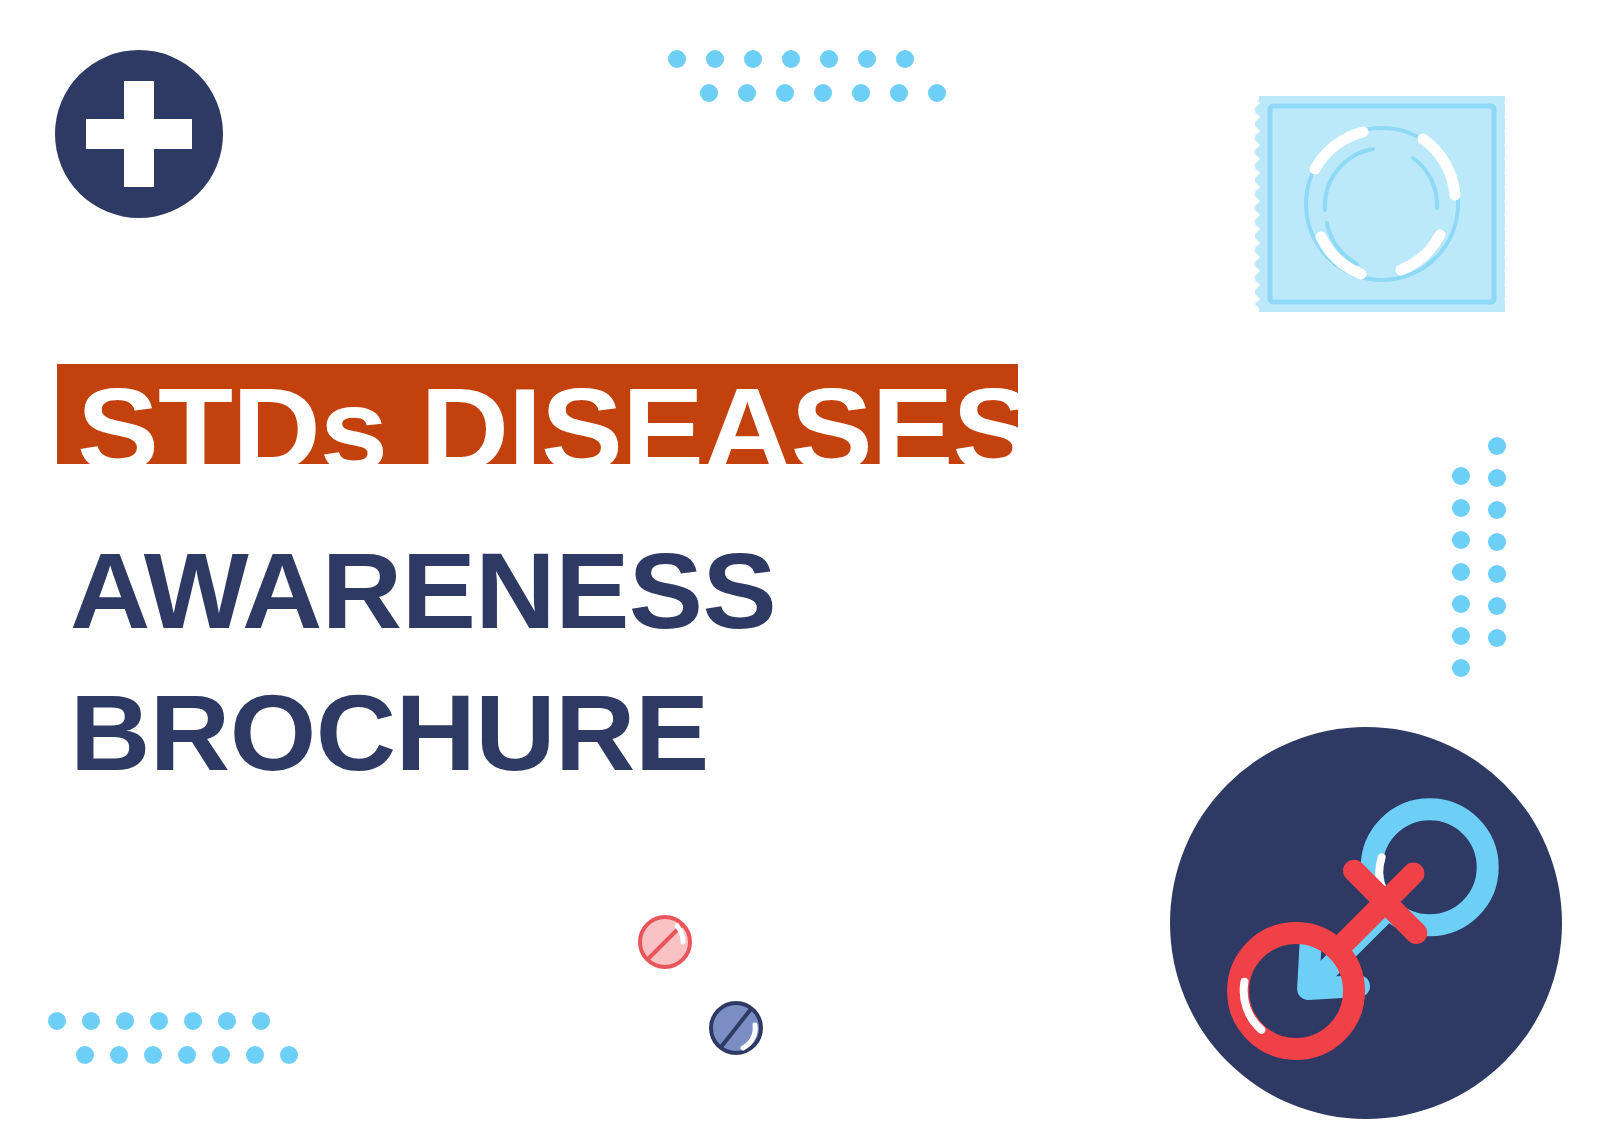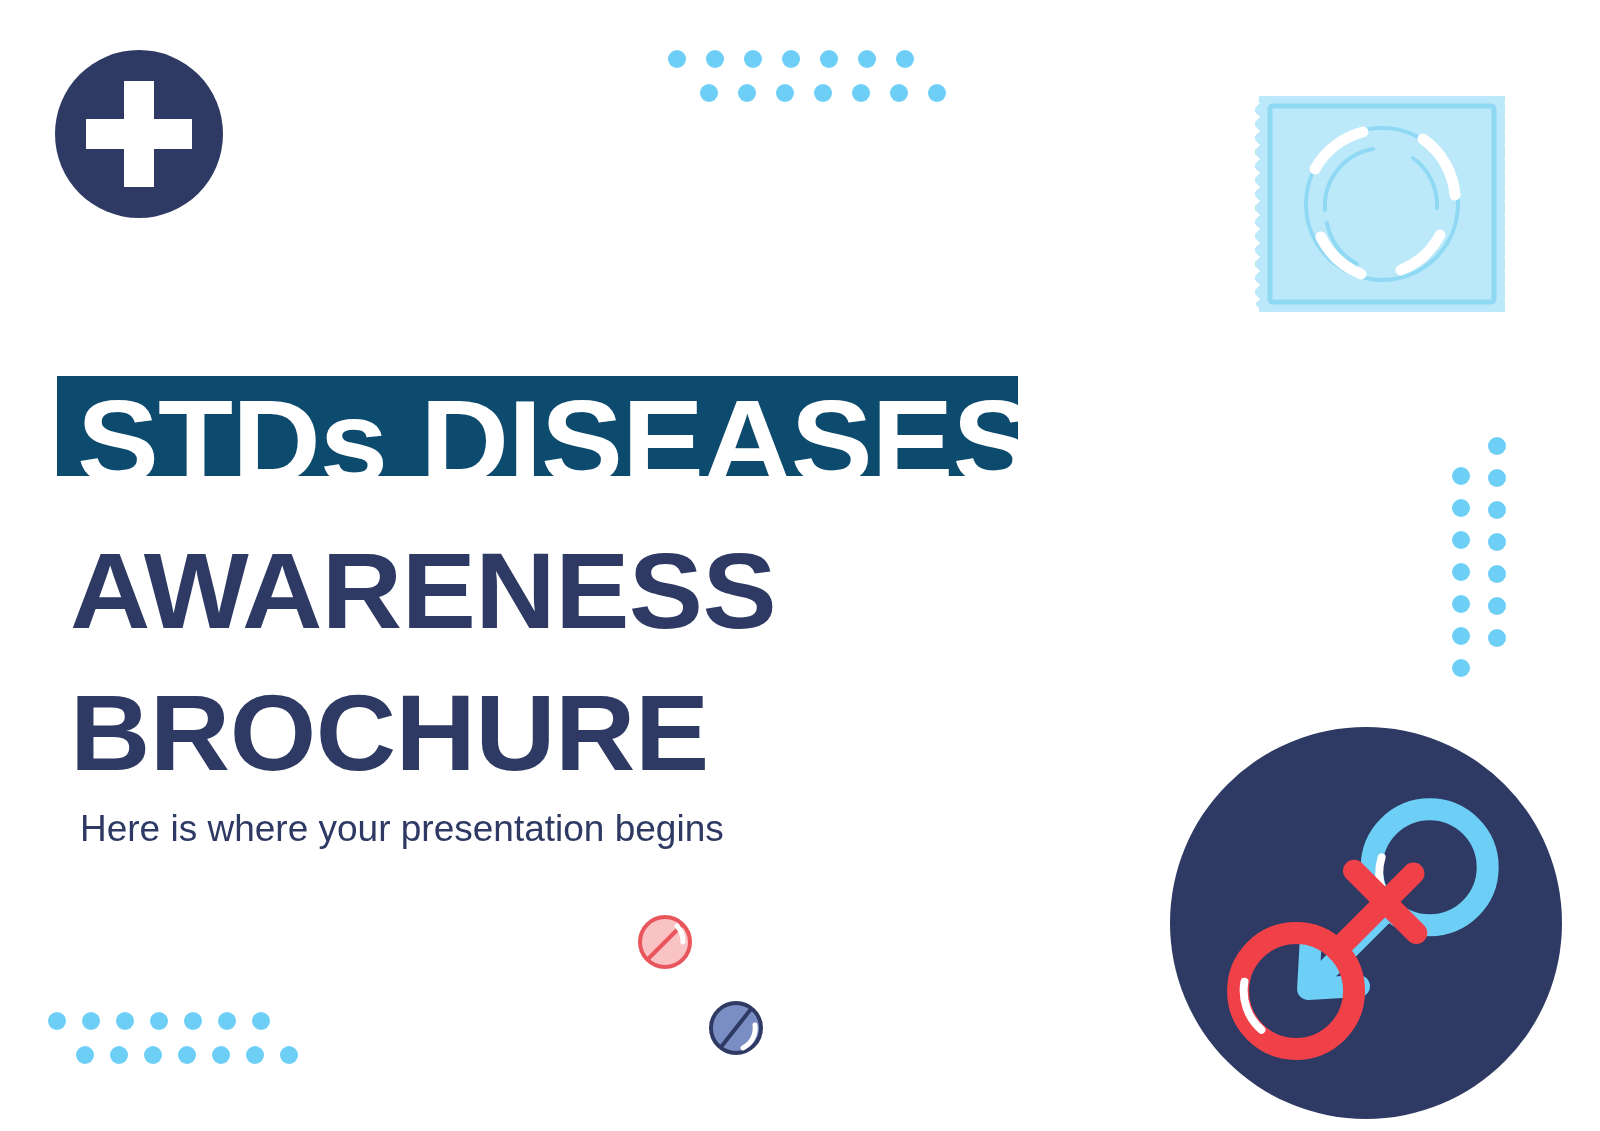--- a/index.html
+++ b/index.html
@@ -53,24 +53,24 @@
     font-size: 30px;
     color: #2e3a63;
     letter-spacing: 0.2px;
     white-space: nowrap;
   }
 
   
   #red-banner {
     position: absolute;
     left: 57px;
-    top: 376px;
+    top: 364px;
     width: 961px;
     height: 100px;
-    background: #0c4a6e;
+    background: #c2410c;
   }
   #red-banner-text {
     position: absolute;
     left: 20px;
     top: -4px;
     font-size: 116px;
     line-height: 140px;
     font-weight: 700;
     color: #ffffff;
     letter-spacing: -1px;
@@ -161,21 +161,20 @@
 
   <div id="red-banner">
     <div id="red-banner-text">STDs DISEASES</div>
   </div>
 
   <div id="headline">
     <span class="line">AWARENESS</span>
     <span class="line">BROCHURE</span>
   </div>
 
-  <div id="subtitle">Here is where your presentation begins</div>
 
   <div id="dots-top" class="dot-grid">
     <div class="dot-row">
       <span class="dot" style="left:0px;top:0px"></span>
       <span class="dot" style="left:38px;top:0px"></span>
       <span class="dot" style="left:76px;top:0px"></span>
       <span class="dot" style="left:114px;top:0px"></span>
       <span class="dot" style="left:152px;top:0px"></span>
       <span class="dot" style="left:190px;top:0px"></span>
       <span class="dot" style="left:228px;top:0px"></span>

